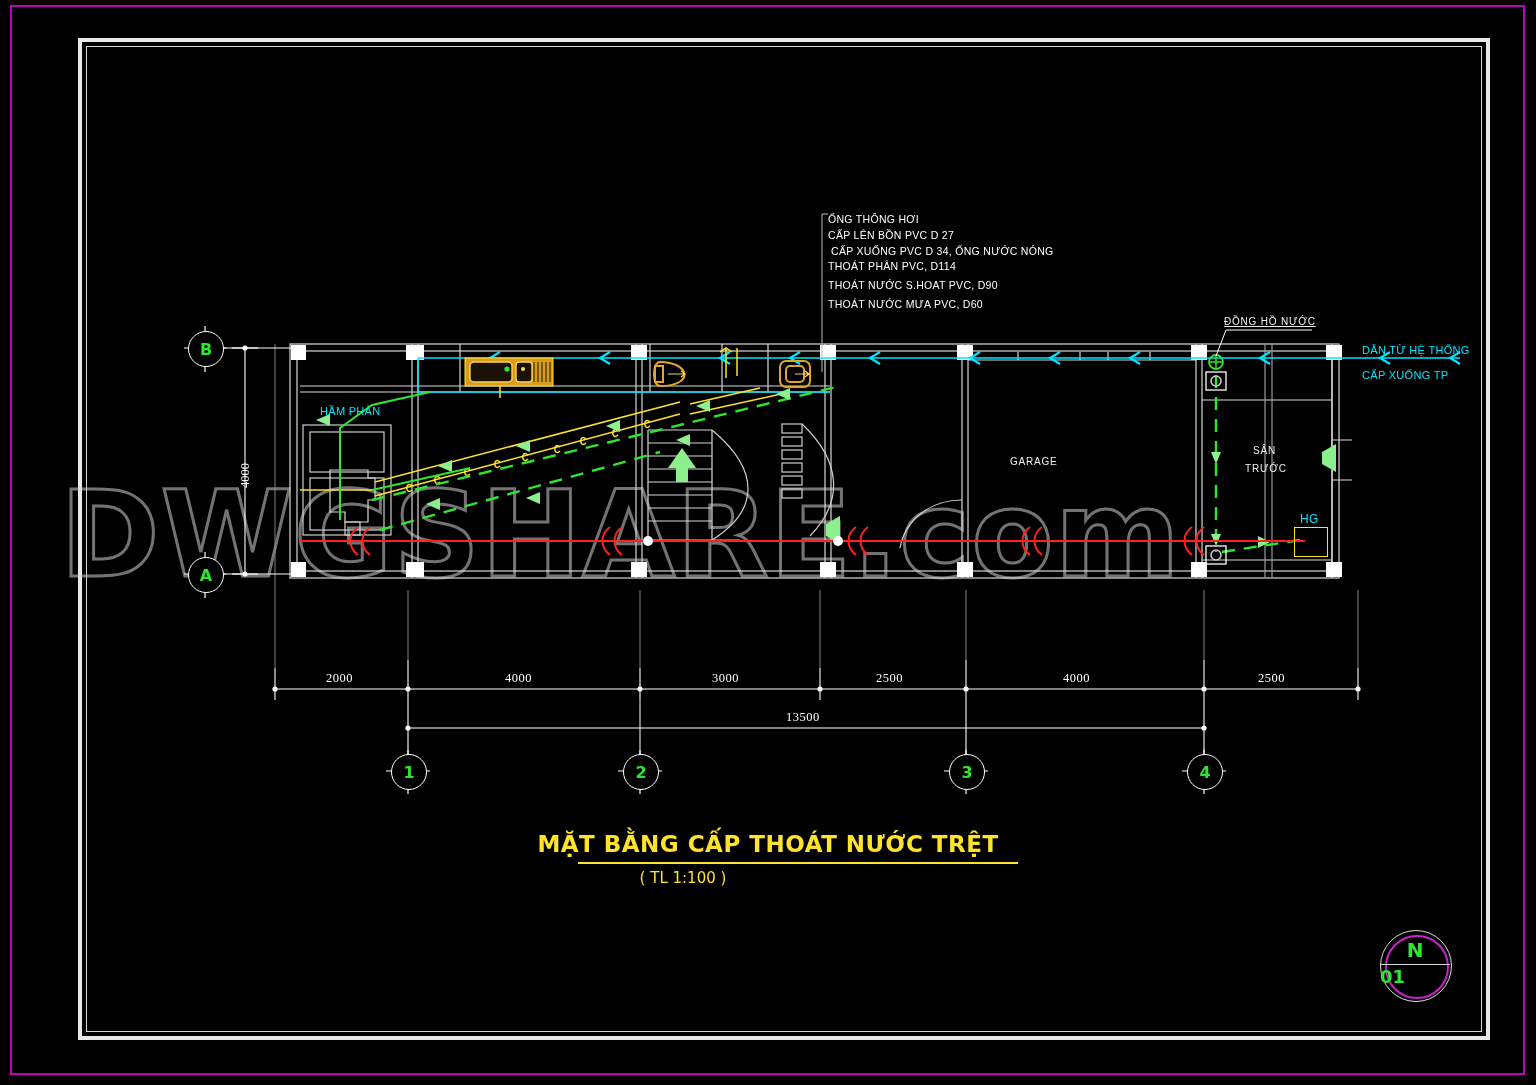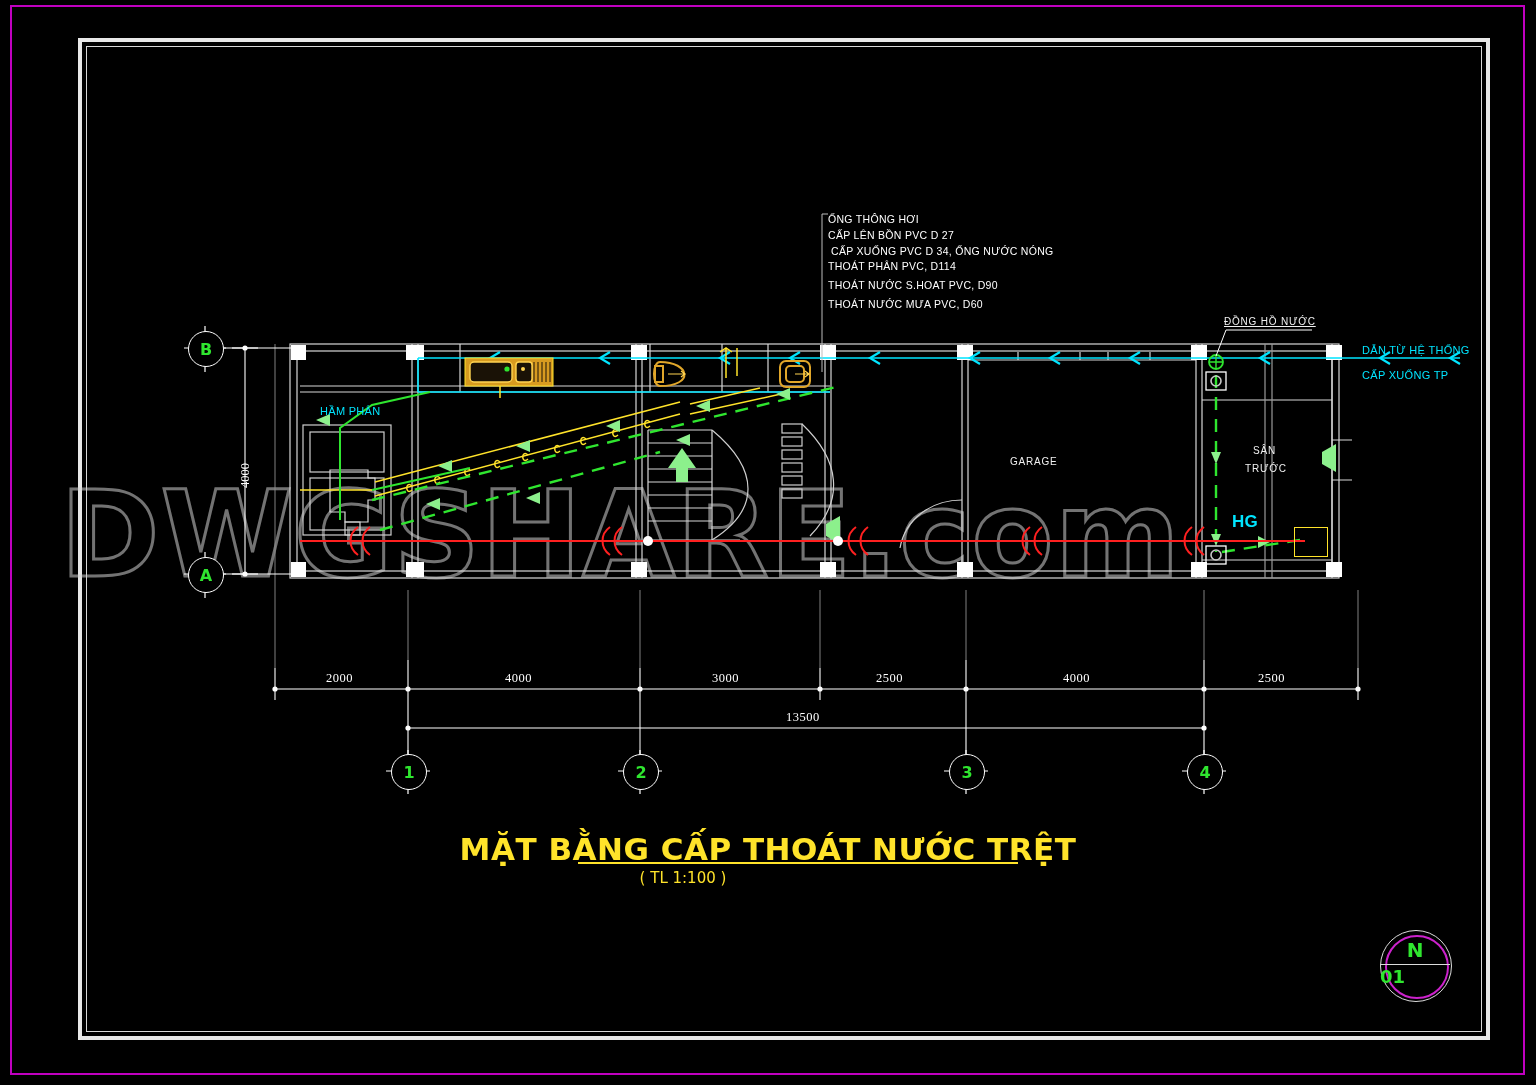--- a/index.html
+++ b/index.html
@@ -36,21 +36,21 @@
   .lbl-underline{text-decoration:underline;}
 
   
   .bubble{position:absolute;border:1.6px solid #ffffff;border-radius:50%;
       display:flex;align-items:center;justify-content:center;
       color:#2fe62f;font-weight:bold;font-size:16px;
       font-family:"DejaVu Sans",sans-serif;background:#000;}
 
   
   .title-main{position:absolute;left:0;width:1536px;text-align:center;top:831px;
-      color:#ffe32a;font-size:31px;font-weight:bold;letter-spacing:.5px;
+      color:#ffe32a;font-size:23px;font-weight:bold;letter-spacing:.5px;
       font-family:"DejaVu Sans",sans-serif;}
   .title-underline{position:absolute;left:578px;top:862px;width:440px;height:2px;
       background:#ffe32a;}
   .title-sub{position:absolute;left:0;width:1366px;text-align:center;top:869px;
       color:#ffe32a;font-size:15px;font-family:"DejaVu Sans",sans-serif;}
 
   
   .north-outer{position:absolute;left:1380px;top:930px;width:70px;height:70px;
       border:1.6px solid #dcdcdc;border-radius:50%;}
   .north-inner{position:absolute;left:1385px;top:935px;width:60px;height:60px;
@@ -407,21 +407,21 @@
     <div class="legend-line">THOÁT NƯỚC MƯA  PVC, D60</div>
   </div>
 
   <div class="lbl lbl-cyan" style="left:313px;top:405px;padding-left:7px;">HẦM PHÂN</div>
   <div class="lbl lbl-white" style="left:1010px;top:456px;">GARAGE</div>
   <div class="lbl lbl-white" style="left:1253px;top:445px;">SÂN</div>
   <div class="lbl lbl-white" style="left:1245px;top:463px;">TRƯỚC</div>
   <div class="lbl lbl-white lbl-underline" style="left:1224px;top:316px;">ĐỒNG HỒ NƯỚC</div>
   <div class="lbl lbl-cyan" style="left:1362px;top:344px;">DẪN TỪ HỆ THỐNG</div>
   <div class="lbl lbl-cyan" style="left:1362px;top:369px;">CẤP XUỐNG TP</div>
-  <div class="lbl lbl-cyan" style="left:1232px;top:512px;font-size:17px;font-weight:bold;">HG</div>
+  <div class="lbl lbl-cyan" style="left:1300px;top:512px;font-size:12px;font-weight:normal;">HG</div>
   <div class="hg-box"></div>
 
   <div class="title-main">MẶT BẰNG CẤP THOÁT NƯỚC TRỆT</div>
   <div class="title-underline"></div>
   <div class="title-sub">( TL 1:100 )</div>
 
   <div class="north-outer"></div>
   <div class="north-inner"></div>
   <div class="north-mid"></div>
   <div class="north-n">N</div>

